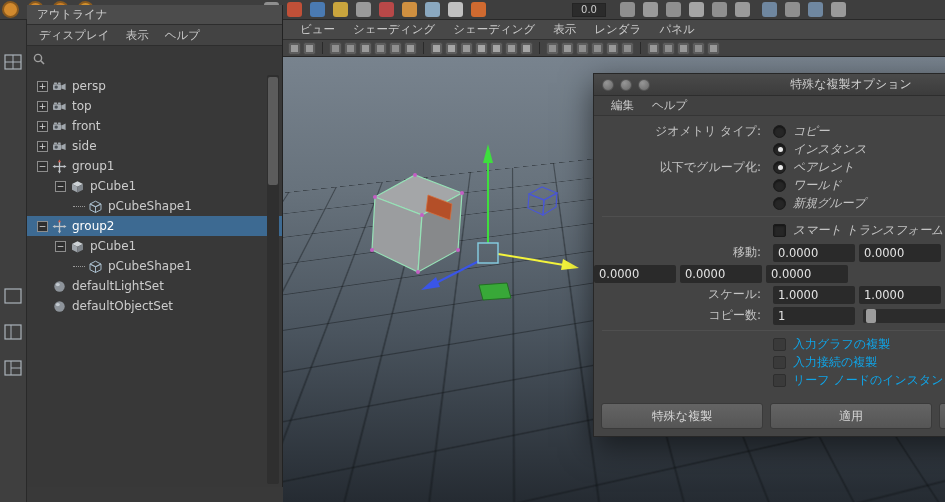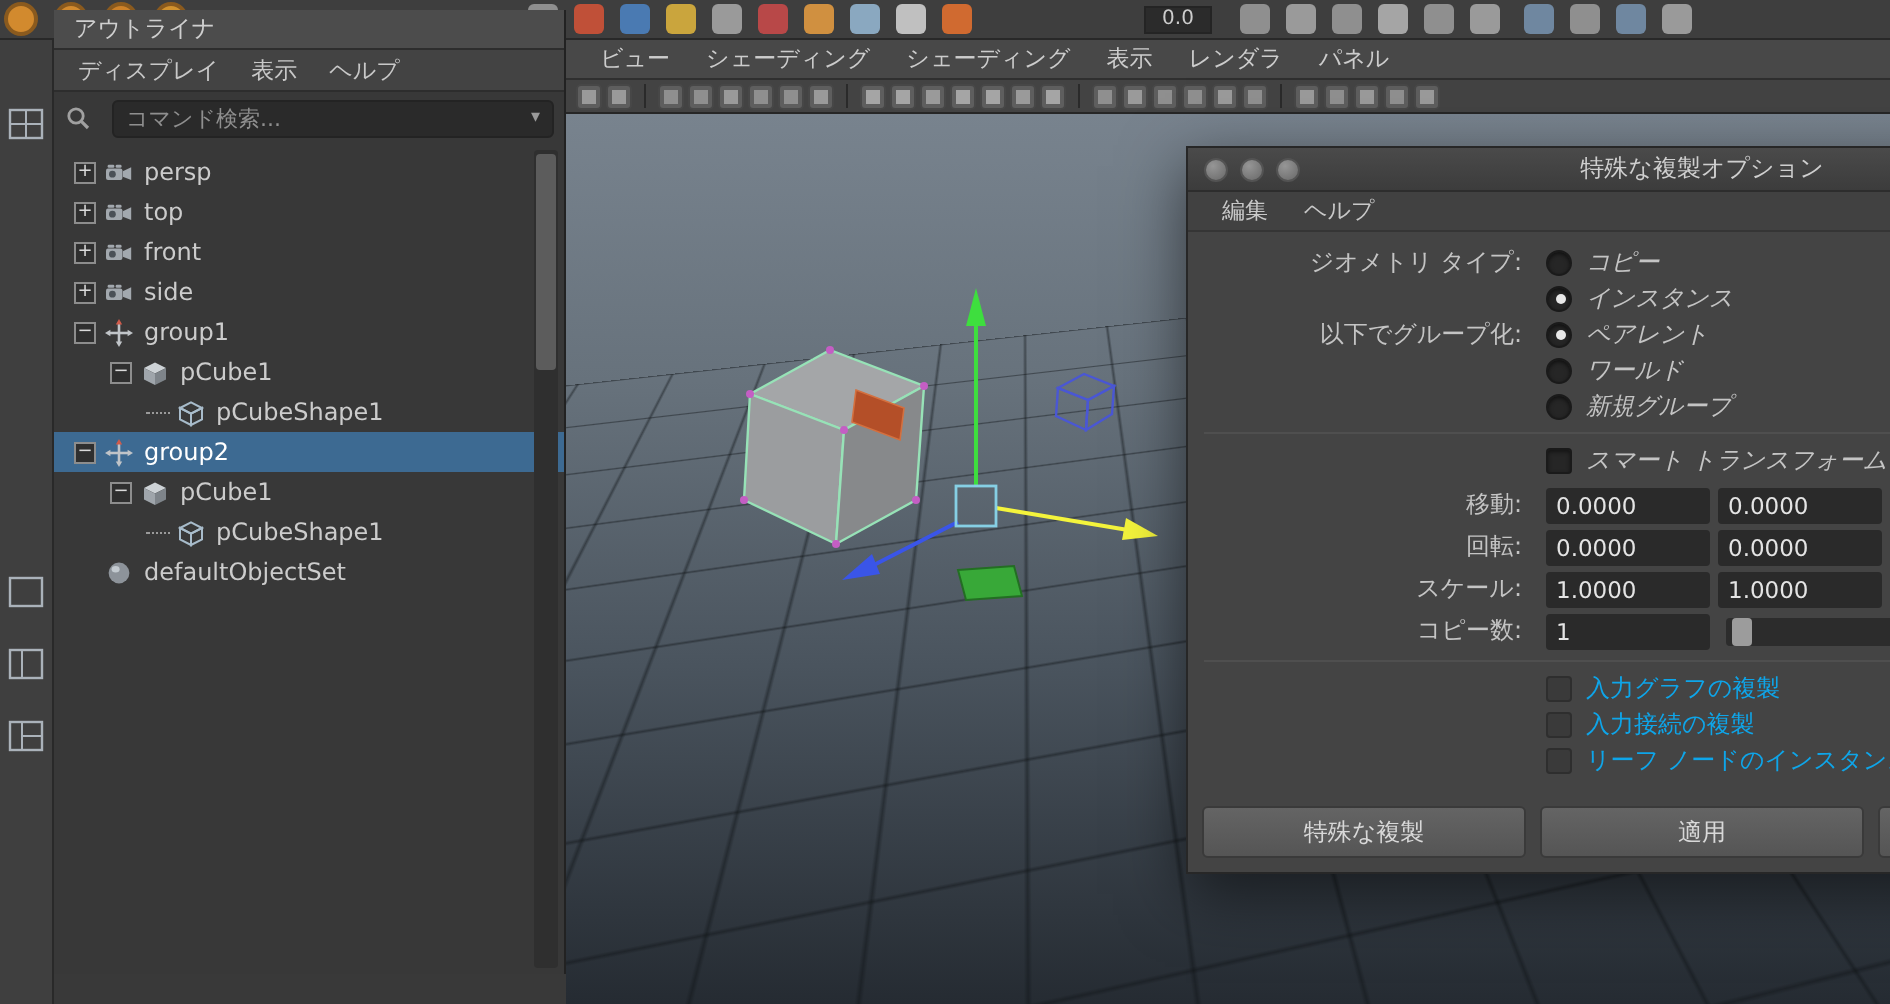--- a/index.html
+++ b/index.html
@@ -204,24 +204,20 @@
         <span>表示</span>
         <span>ヘルプ</span>
       </div>
     <div class="search-row">
       <span class="t-icon" id="search-ico">
           <svg width="14" height="14" viewBox="0 0 14 14">
             <circle cx="6" cy="6" r="3.6" fill="none" stroke="#a0a0a0" stroke-width="1.4"></circle>
             <line x1="8.8" y1="8.8" x2="12" y2="12" stroke="#a0a0a0" stroke-width="1.6"></line>
           </svg>
         </span>
-      <div class="search-field">
-        <span>コマンド検索...</span>
-        <span class="chev">▾</span>
-      </div>
     </div>
     <div class="tree" id="tree">
       <div class="scrollbar">
         <div class="scroll-thumb"></div>
       </div>
     <div class="tree-item" style="padding-left: 10px;">
           <span class="expander">+</span>
           <span class="t-icon">
             <svg width="15" height="15" viewBox="0 0 15 15">
               <rect x="1" y="5.2" width="8.2" height="5.8" rx="1" fill="#a2a8ae"></rect>
@@ -340,20 +336,30 @@
           <span class="t-icon">
             <svg width="15" height="15" viewBox="0 0 15 15">
               <g fill="none" stroke="#a8bccb">
                 <polygon points="2,5 7.5,2.2 13,5 7.5,7.8"></polygon>
                 <polygon points="2,5 7.5,7.8 7.5,13.5 2,10.7"></polygon>
                 <polygon points="13,5 7.5,7.8 7.5,13.5 13,10.7"></polygon>
               </g>
             </svg>
           </span>
           <span>pCubeShape1</span>
+        </div>
+        <div class="tree-item" style="padding-left: 10px;">
+          <span class="spacer"></span>
+          <span class="t-icon">
+            <svg width="15" height="15" viewBox="0 0 15 15">
+              <circle cx="7.5" cy="7.5" r="5.2" fill="#8d939a"></circle>
+              <ellipse cx="5.8" cy="5.6" rx="2" ry="1.6" fill="#cdd3d9" opacity="0.85"></ellipse>
+            </svg>
+          </span>
+          <span>defaultLightSet</span>
         </div>
         <div class="tree-item" style="padding-left: 10px;">
           <span class="spacer"></span>
           <span class="t-icon">
             <svg width="15" height="15" viewBox="0 0 15 15">
               <circle cx="7.5" cy="7.5" r="5.2" fill="#8d939a"></circle>
               <ellipse cx="5.8" cy="5.6" rx="2" ry="1.6" fill="#cdd3d9" opacity="0.85"></ellipse>
             </svg>
           </span>
           <span>defaultObjectSet</span>
@@ -619,21 +625,20 @@
         <span class="radio-label">スマート トランスフォーム</span>
       </div>
       <div id="field-rows" style="margin-top:3px">
           <div class="frow">
             <span class="opt-label">移動:</span>
             <div class="nfield">0.0000</div>
             <div class="nfield">0.0000</div>
             <div class="nfield">0.0000</div>
           </div>
           <div class="frow">
-            <span class="opt-label">回転:</span>
             <div class="nfield">0.0000</div>
             <div class="nfield">0.0000</div>
             <div class="nfield">0.0000</div>
           </div>
           <div class="frow">
             <span class="opt-label">スケール:</span>
             <div class="nfield">1.0000</div>
             <div class="nfield">1.0000</div>
             <div class="nfield">1.0000</div>
           </div>

